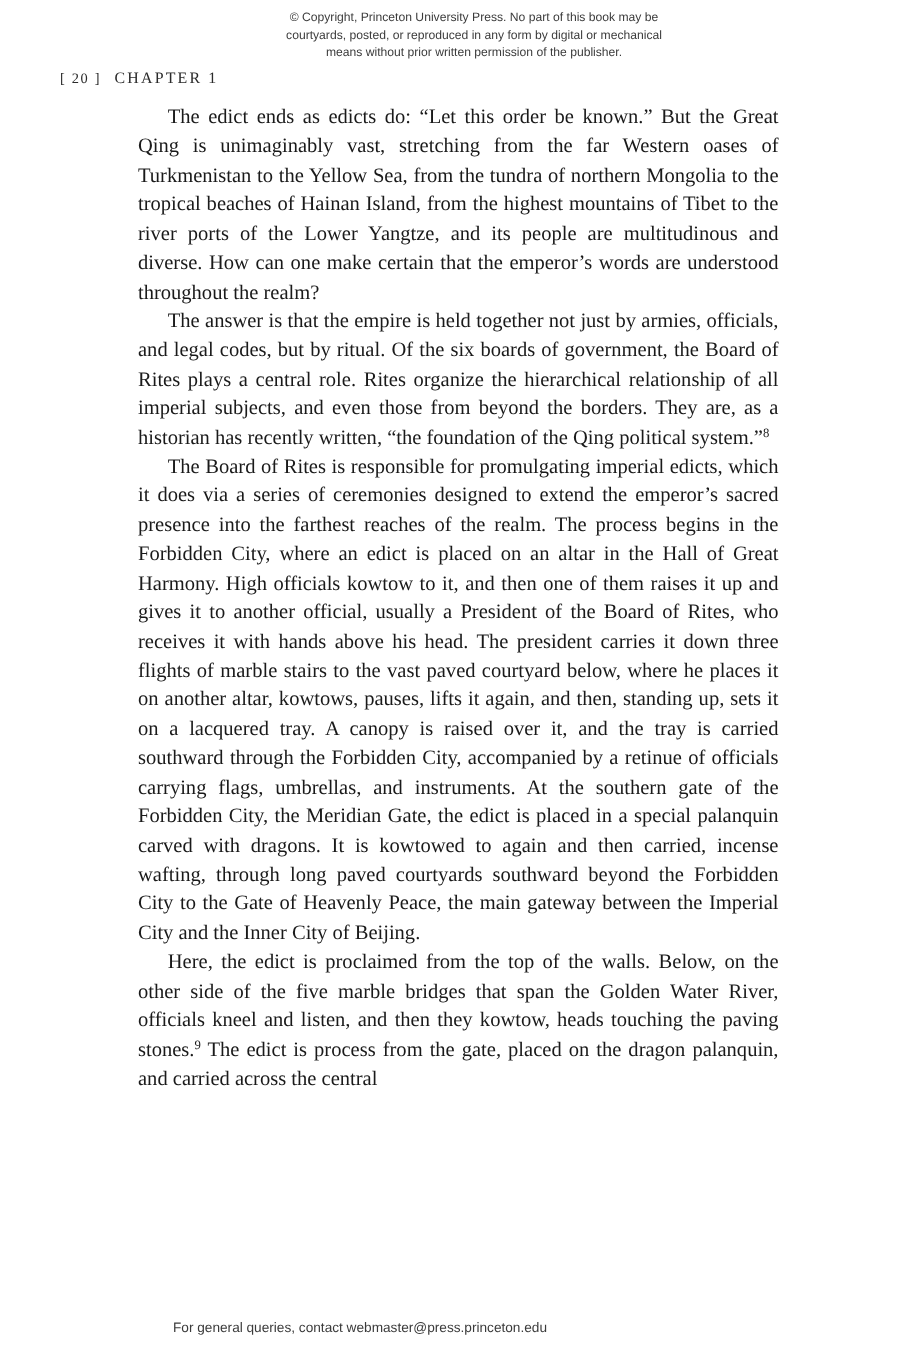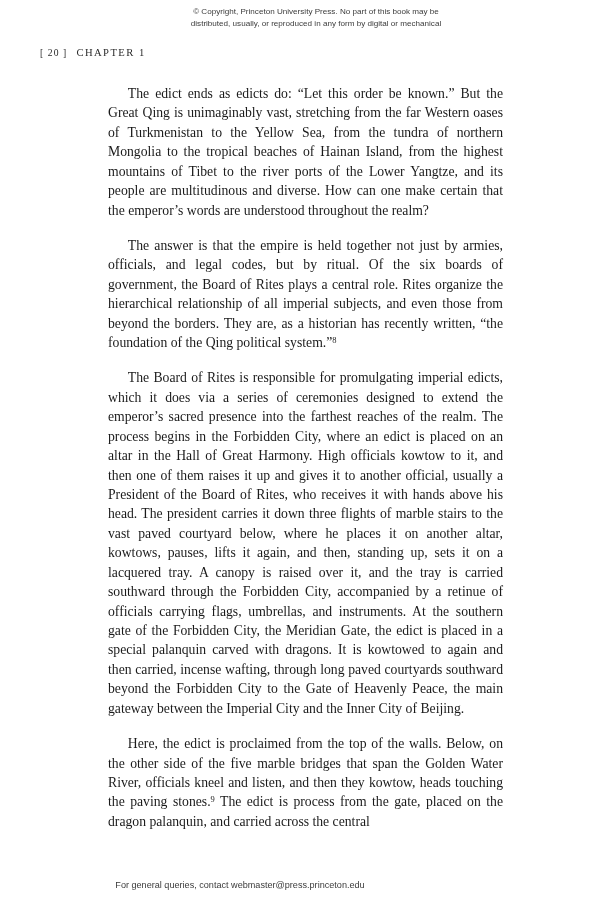--- a/index.html
+++ b/index.html
@@ -53,21 +53,21 @@
   }
 
   
   .textblock {
     position: absolute;
     left: 92px;
     top: 68px;
     width: 427px;
   }
   .textblock p {
-    margin: 16px;
+    margin: 0;
     text-align: justify;
     text-justify: inter-word;
     font-size: 13.7px;
     line-height: 19.42px;
     text-indent: 1.45em;
     hyphens: manual;
   }
   sup {
     font-size: 0.62em;
     line-height: 0;
@@ -85,21 +85,22 @@
     font-size: 9.1px;
     color: #3b3b3b;
     white-space: nowrap;
   }
 </style>
 </head>
 <body>
 
 <div class="copyright">
   <div>© Copyright, Princeton University Press. No part of this book may be</div>
-  <div>distributed, usually, or reproduced in any form by digital or mechanical</div>
+  <div>courtyards, posted, or reproduced in any form by digital or mechanical</div>
+  <div>means without prior written permission of the publisher.</div>
 </div>
 
 <div class="running-head"><span class="folio">[ 20 ]</span><span class="chap">CHAPTER 1</span></div>
 
 <div class="textblock">
 
   <p>The edict ends as edicts do: “Let this order be known.” But the Great Qing is unimaginably vast, stretching from the far Western oases of Turkmenistan to the Yellow Sea, from the tundra of northern Mongolia to the tropical beaches of Hainan Island, from the highest mountains of Tibet to the river ports of the Lower Yangtze, and its people are multitudinous and diverse. How can one make certain that the emperor’s words are understood throughout the realm?</p>
 
   <p><span>The answer is that the empire is held together not just by armies, officials, and legal codes, but by ritual. Of the six boards of government, the Board of Rites plays a central role. Rites organize the hierarchical relationship of all imperial subjects, and even those from beyond the borders. They are, as a historian has recently written, “the foundation of the Qing political system.”</span><sup>8</sup></p>
 

